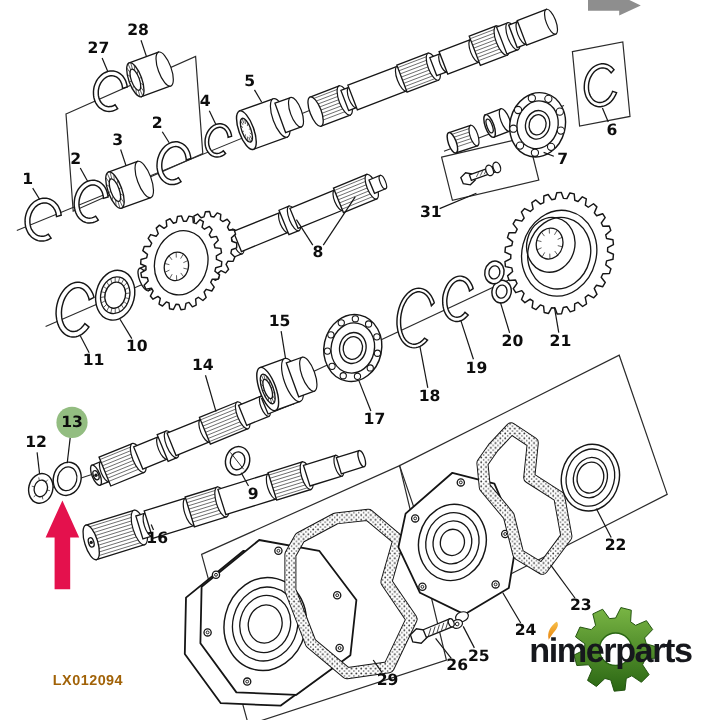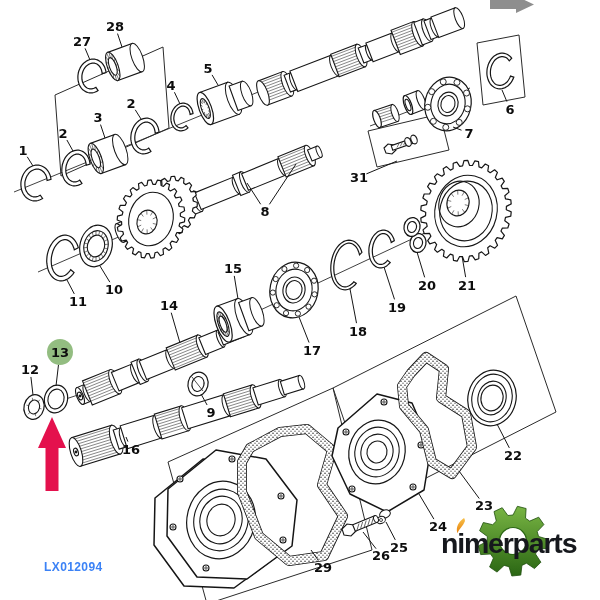--- a/index.html
+++ b/index.html
@@ -1,20 +1,20 @@
 <!DOCTYPE html>
 <html><head>
 <meta charset="utf-8">
 <style>
   html,body{margin:0;padding:0;background:#fff;}
   .stage{position:relative;width:600px;height:600px;background:#ffffff;overflow:hidden;
          font-family:"Liberation Sans",sans-serif;}
   #art{position:absolute;left:0;top:0;}
   .part-code{position:absolute;left:44px;top:560px;font:700 12px "Liberation Sans",sans-serif;
-             letter-spacing:.4px;color:#3b82f6;}
+             letter-spacing:.4px;color:#a16207;}
   .logo{position:absolute;left:441px;top:524px;width:158px;height:76px;}
   .logo-gear{position:absolute;left:34px;top:-21px;}
   .logo-text{position:absolute;left:0;top:3px;font:700 28.5px "Liberation Sans",sans-serif;
              letter-spacing:-1.2px;color:#16181d;white-space:nowrap;}
   .flame{position:absolute;left:14px;top:-6px;}
   text.callout{font:700 13px "DejaVu Sans",sans-serif;fill:#0d0d0d;}
 </style>
 </head>
 <body>
 

